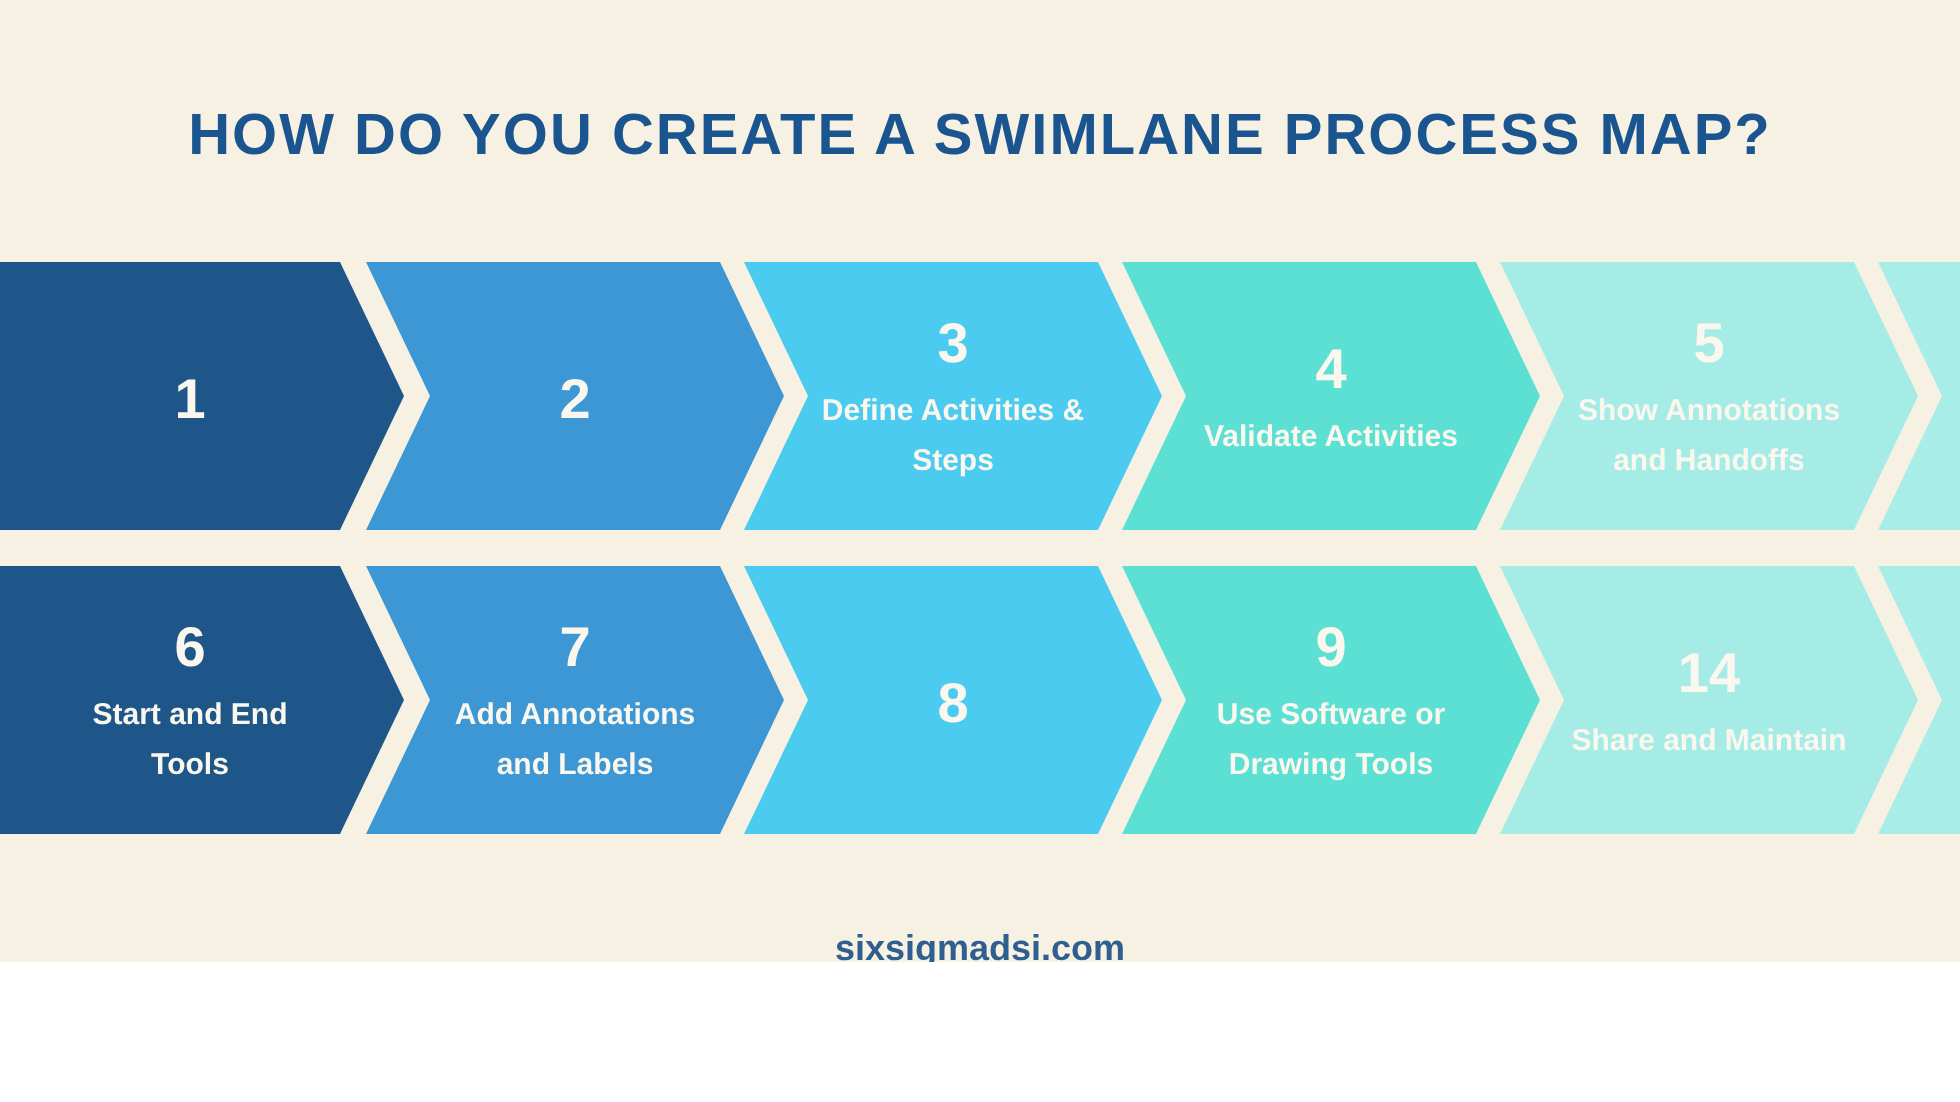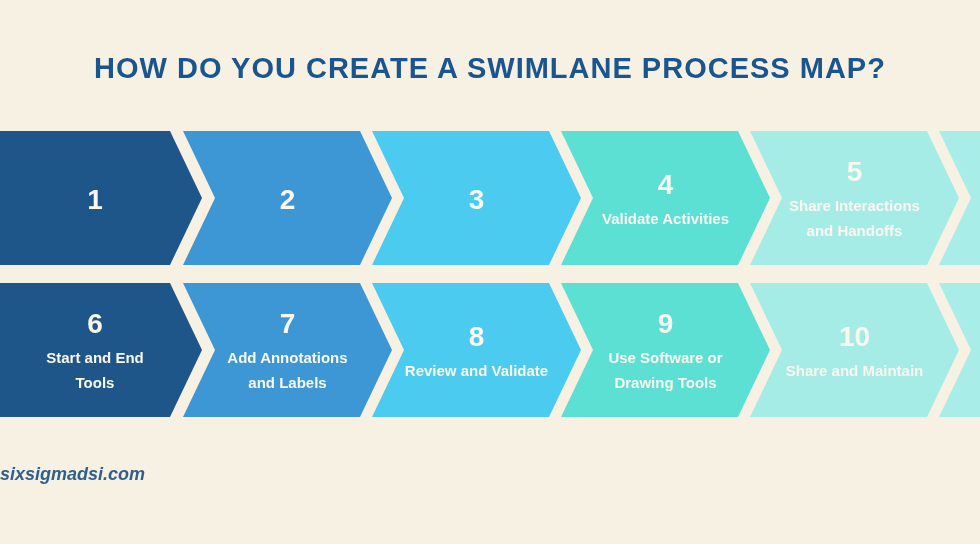--- a/index.html
+++ b/index.html
@@ -1,21 +1,21 @@
 <!DOCTYPE html>
 <html><head>
 <meta charset="utf-8">
 <style>
   html, body { margin: 0; padding: 0; }
   body { font-family: "Liberation Sans", sans-serif; }
 
   .canvas {
     position: relative;
     width: 980px;
-    height: 544px;
+    height: 481px;
     overflow: hidden;
   }
 
   .page-title {
     position: absolute;
     top: 52px;
     left: 0;
     width: 100%;
     margin: 0;
     text-align: center;
@@ -75,24 +75,24 @@
     line-height: 25px;
     font-weight: bold;
     white-space: pre;
   }
 
   .footer {
     position: absolute;
     top: 462px;
     left: 0;
     width: 100%;
+    text-align: center;
     font-size: 18px;
     line-height: 24px;
     font-weight: bold;
-    font-style: italic;
   }
 </style>
 </head>
 <body>
 
 <div class="canvas" style="background-color: rgb(246, 241, 226);">
 
   <h1 class="page-title" style="color: rgb(26, 85, 144);">HOW DO YOU CREATE A SWIMLANE PROCESS MAP?</h1>
 
   <div class="row row-1" style="color: rgb(250, 247, 238);">
@@ -102,32 +102,34 @@
       </div>
     </div>
     <div class="arrow c2" style="background-color: rgb(60, 151, 212);">
       <div class="arrow-content">
         <div class="step-number">2</div>
       </div>
     </div>
     <div class="arrow c3" style="background-color: rgb(75, 203, 239);">
       <div class="arrow-content">
         <div class="step-number">3</div>
+        <div class="step-label">Define Activities &amp;
+Steps</div>
       </div>
     </div>
     <div class="arrow c4" style="background-color: rgb(91, 224, 211);">
       <div class="arrow-content">
         <div class="step-number">4</div>
         <div class="step-label">Validate Activities</div>
       </div>
     </div>
     <div class="arrow c5" style="background-color: rgb(165, 236, 230);">
       <div class="arrow-content">
         <div class="step-number">5</div>
-        <div class="step-label">Share Interactions
+        <div class="step-label">Show Annotations
 and Handoffs</div>
       </div>
     </div>
     <div class="arrow c6" style="background-color: rgb(169, 237, 232);"></div>
   </div>
 
   <div class="row row-2" style="color: rgb(250, 247, 238);">
     <div class="arrow first c1" style="background-color: rgb(30, 86, 137);">
       <div class="arrow-content">
         <div class="step-number">6</div>
@@ -138,33 +140,32 @@
     <div class="arrow c2" style="background-color: rgb(60, 151, 212);">
       <div class="arrow-content">
         <div class="step-number">7</div>
         <div class="step-label">Add Annotations
 and Labels</div>
       </div>
     </div>
     <div class="arrow c3" style="background-color: rgb(75, 203, 239);">
       <div class="arrow-content">
         <div class="step-number">8</div>
-        <div class="step-label">Review and Validate</div>
       </div>
     </div>
     <div class="arrow c4" style="background-color: rgb(91, 224, 211);">
       <div class="arrow-content">
         <div class="step-number">9</div>
         <div class="step-label">Use Software or
 Drawing Tools</div>
       </div>
     </div>
     <div class="arrow c5" style="background-color: rgb(165, 236, 230);">
       <div class="arrow-content">
-        <div class="step-number">10</div>
+        <div class="step-number">14</div>
         <div class="step-label">Share and Maintain</div>
       </div>
     </div>
     <div class="arrow c6" style="background-color: rgb(169, 237, 232);"></div>
   </div>
 
   <div class="footer" style="color: rgb(47, 95, 143);">sixsigmadsi.com</div>
 
 </div>
 

